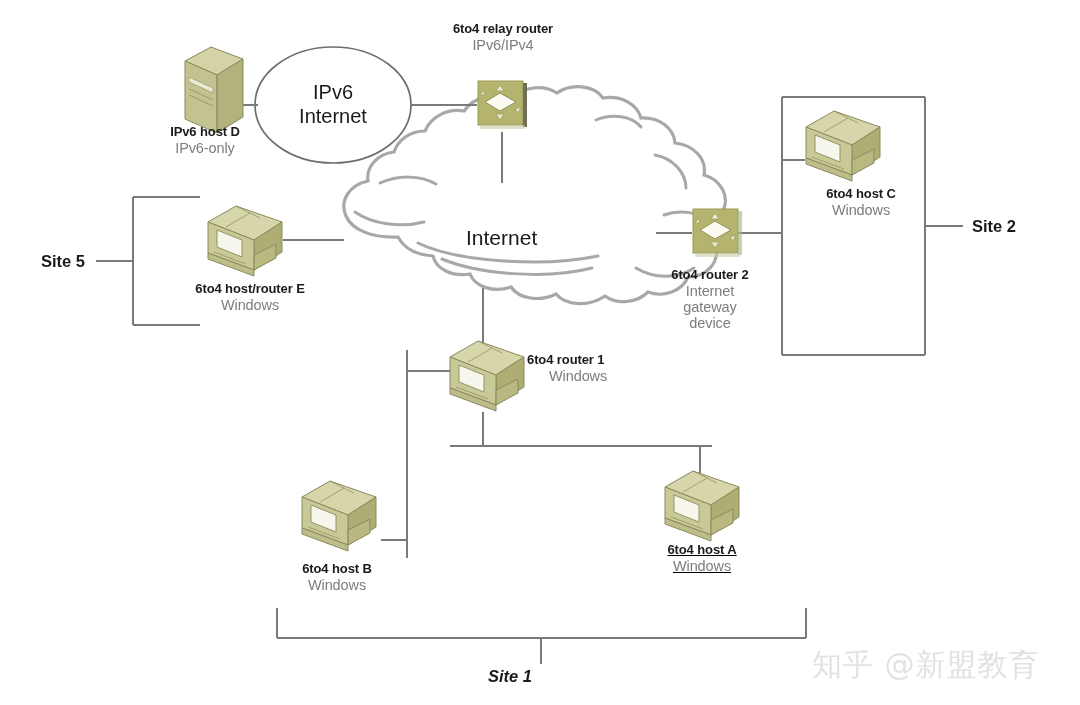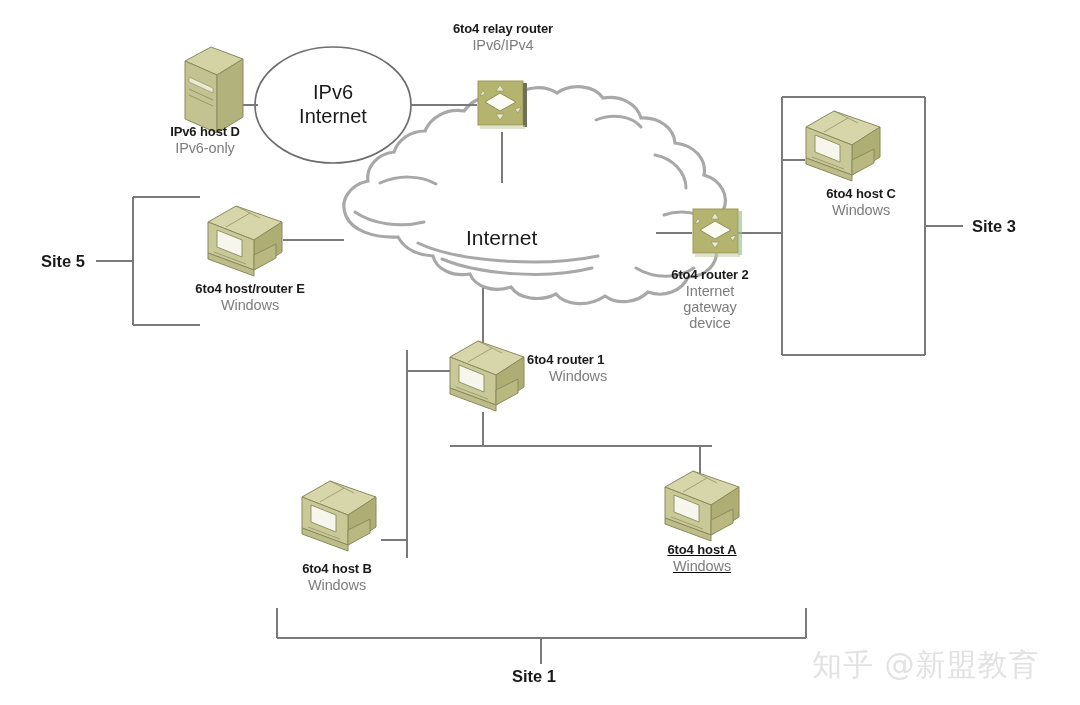--- a/index.html
+++ b/index.html
@@ -356,19 +356,19 @@
         <line x1="34" y1="6" x2="58" y2="18" stroke="#8a8a5e" stroke-width="0.7"></line>
         <line x1="48" y1="13" x2="24" y2="27" stroke="#8a8a5e" stroke-width="0.7"></line>
       </svg>
     </div>
     <div class="lbl" style="left:212px; top:562px; width:250px;">
       <div class="title">6to4 host B</div>
       <div class="sub">Windows</div>
     </div>
   </div>
 
-  <div class="site-lbl" style="left:512px; top:667px;">Site 1</div>
-  <div class="site-lbl" style="left:972px; top:217px;">Site 3</div>
+  <div class="site-lbl" style="left:488px; top:667px;font-style:italic;">Site 1</div>
+  <div class="site-lbl" style="left:972px; top:217px;">Site 2</div>
   <div class="site-lbl" style="left:41px; top:252px;">Site 5</div>
 
   <div class="watermark" style="left:812px; top:645px;">知乎 @新盟教育</div>
 
 </div>
 
 </body></html>

